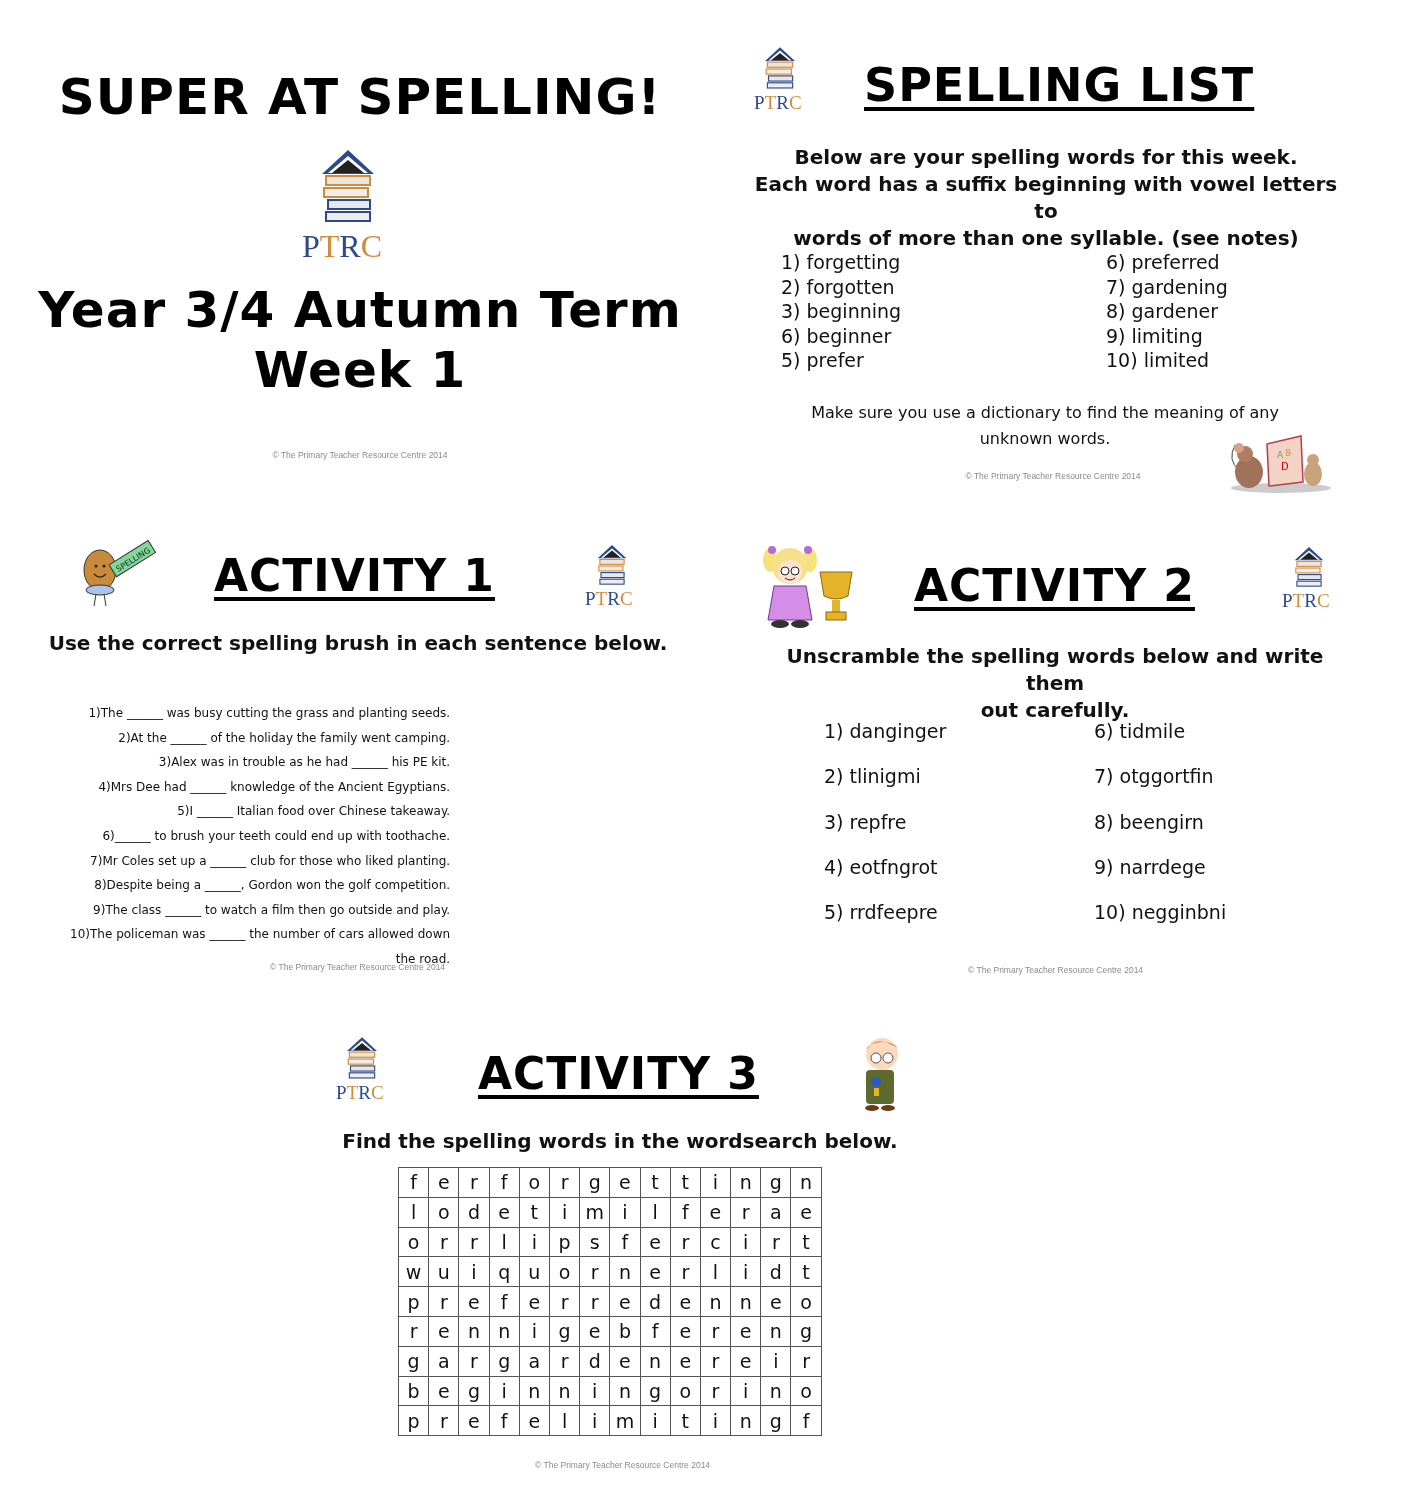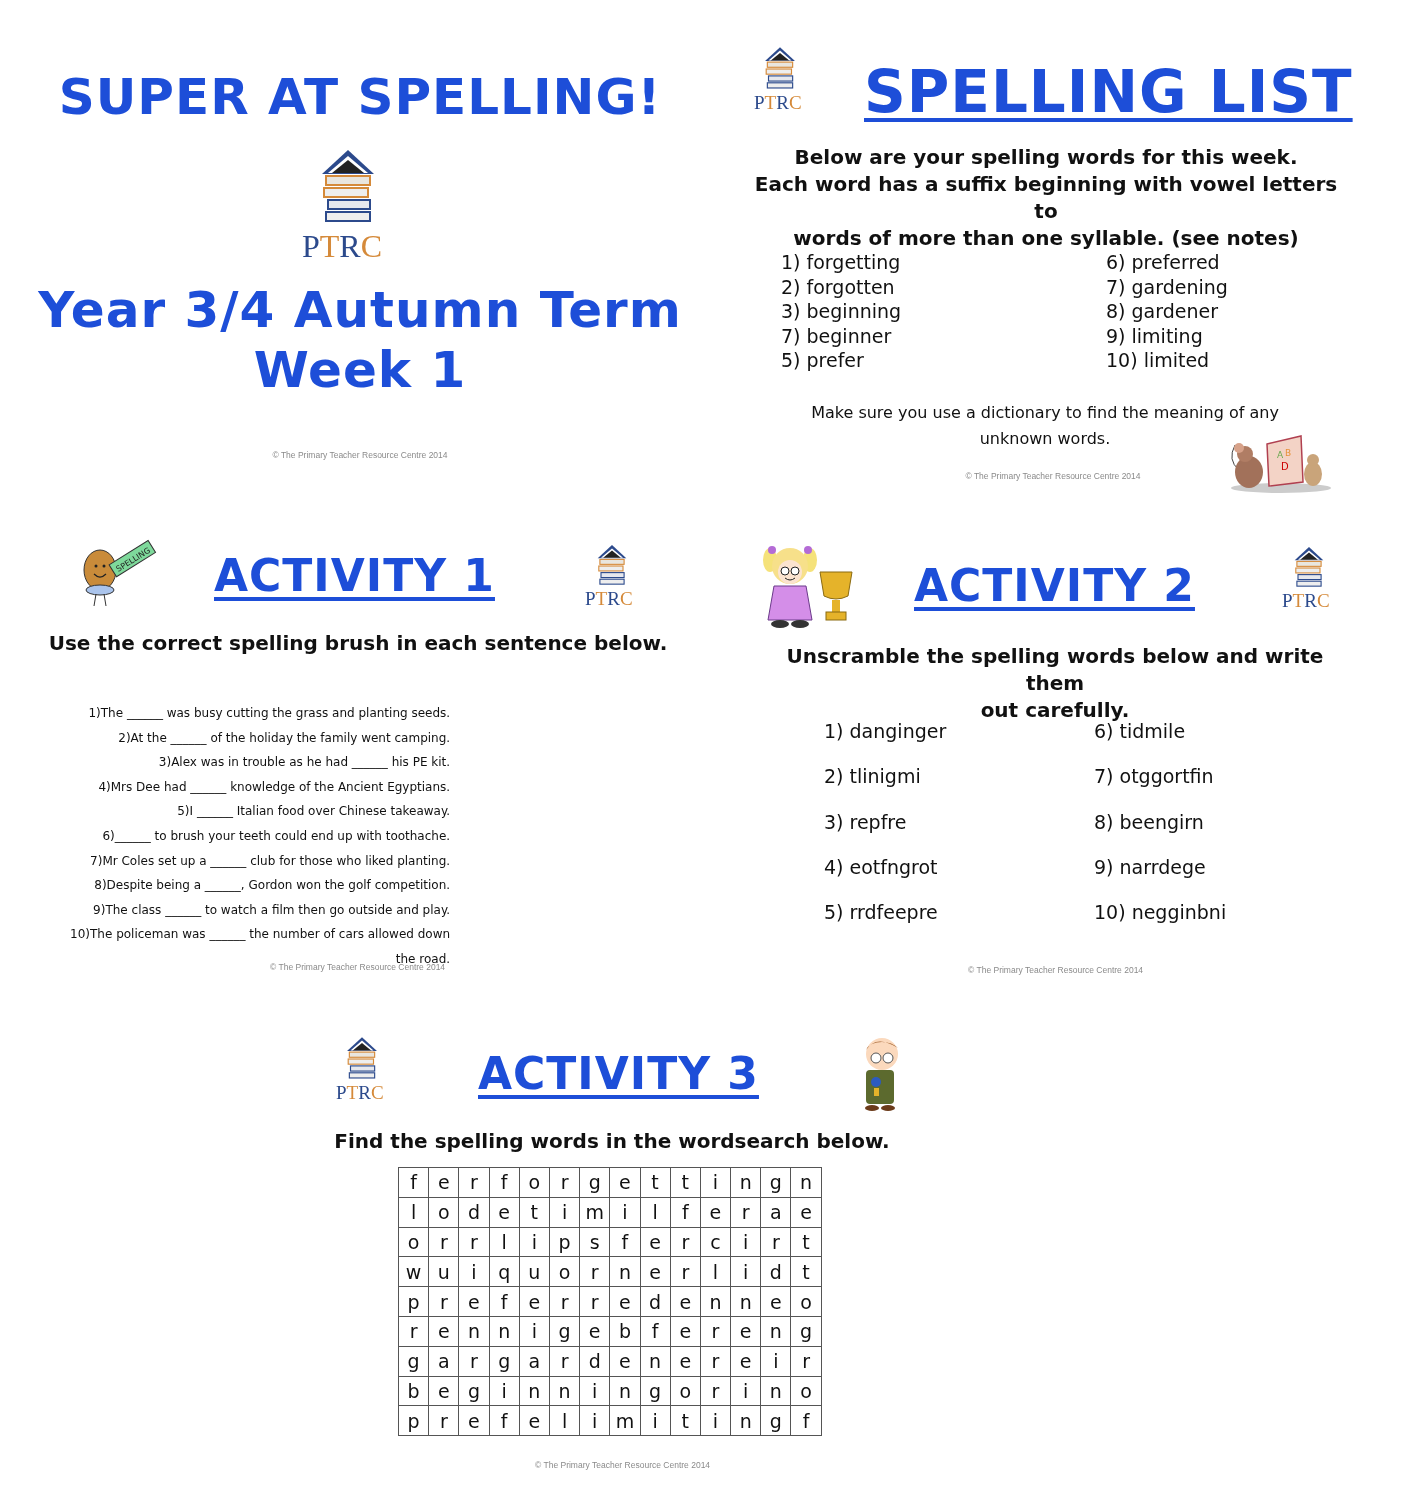--- a/index.html
+++ b/index.html
@@ -1,20 +1,20 @@
 <!DOCTYPE html>
 <html><head>
 <meta charset="utf-8">
 <style>
   html, body { margin: 0; padding: 0; background: #ffffff; }
   body { width: 1404px; height: 1500px; position: relative; overflow: hidden;
          font-family: "DejaVu Sans", sans-serif; color: #111; }
   .abs { position: absolute; }
   .center { text-align: center; }
-  .h-big { font-weight: bold; font-family: "DejaVu Sans", sans-serif; color: #1d4ed8; letter-spacing: 1px; }
+  .h-big { font-weight: bold; font-family: "DejaVu Sans", sans-serif; color: #000000; letter-spacing: 1px; }
   .ul { text-decoration: underline; text-decoration-thickness: 4px; text-underline-offset: 6px; }
   .body-text { font-size: 19px; line-height: 26px; }
   .bold-text { font-weight: bold; font-size: 20px; line-height: 27px; }
   .copyright { font-size: 8.5px; color: #8a8a8a; font-family: "Liberation Sans", sans-serif; }
   .logo { position: absolute; }
   .logo .ptrc { font-family: "Liberation Serif", serif; letter-spacing: 0px; }
   .logo .ptrc .p, .logo .ptrc .r { color: #2c4a8c; }
   .logo .ptrc .t, .logo .ptrc .c { color: #d58a3a; }
   .grid { position: absolute; border-collapse: collapse; }
   .grid td { border: 1.5px solid #555; width: 29.2px; height: 28.8px; text-align: center;
@@ -61,33 +61,33 @@
       <rect x="8" y="28" width="44" height="9" fill="#e9e6df" stroke="#d58a3a" stroke-width="2"></rect>
       <rect x="6" y="40" width="44" height="9" fill="#eeeeee" stroke="#d58a3a" stroke-width="2"></rect>
       <rect x="10" y="52" width="42" height="9" fill="#e6e8ee" stroke="#2c4a8c" stroke-width="2"></rect>
       <rect x="8" y="64" width="44" height="9" fill="#eeeeee" stroke="#2c4a8c" stroke-width="2"></rect>
     </svg>
     <div class="ptrc" style="position:absolute; left:2px; top:46px; font-size:19px;">
       <span class="p">P</span><span class="t">T</span><span class="r">R</span><span class="c">C</span>
     </div>
   </div>
 
-  <div class="abs h-big ul" style="left:864px; top:58px; font-size:58px;">SPELLING LIST</div>
+  <div class="abs h-big ul" style="left:864px; top:58px; font-size:46px;">SPELLING LIST</div>
 
   <div class="abs center bold-text" style="left:740px; top:144px; width:612px;">
     <div>Below are your spelling words for this week.</div>
     <div>Each word has a suffix beginning with vowel letters to</div>
     <div>words of more than one syllable. (see notes)</div>
   </div>
 
   <div class="list-col" style="left:781px; top:250px;">
     <div>1) forgetting</div>
     <div>2) forgotten</div>
     <div>3) beginning</div>
-    <div>7) beginner</div>
+    <div>6) beginner</div>
     <div>5) prefer</div>
   </div>
   <div class="list-col" style="left:1066px; top:250px;margin-left:40px;">
     <div>6) preferred</div>
     <div>7) gardening</div>
     <div>8) gardener</div>
     <div>9) limiting</div>
     <div>10) limited</div>
   </div>
 
@@ -248,21 +248,21 @@
     <path d="M14,14 Q24,-2 46,12 Q40,6 30,6 Q18,6 14,14 Z" fill="#a0612e"></path>
     <circle cx="24" cy="22" r="5" fill="#fff" stroke="#555"></circle>
     <circle cx="36" cy="22" r="5" fill="#fff" stroke="#555"></circle>
     <rect x="14" y="34" width="28" height="34" rx="4" fill="#5c6a2e"></rect>
     <circle cx="24" cy="46" r="5" fill="#2c5bbf"></circle>
     <rect x="22" y="52" width="5" height="8" fill="#e5b32a"></rect>
     <ellipse cx="20" cy="72" rx="7" ry="3" fill="#6b3a1a"></ellipse>
     <ellipse cx="36" cy="72" rx="7" ry="3" fill="#6b3a1a"></ellipse>
   </svg>
 
-  <div class="abs center bold-text" style="left:312px; top:1128px; width:600px;">Find the spelling words in the wordsearch below.</div>
+  <div class="abs center bold-text" style="left:320px; top:1128px; width:600px;">Find the spelling words in the wordsearch below.</div>
 
   <table class="grid" style="left:398px; top:1167px;">
     <tbody id="ws-body">
         <tr>
           <td>f</td>
           <td>e</td>
           <td>r</td>
           <td>f</td>
           <td>o</td>
           <td>r</td>

